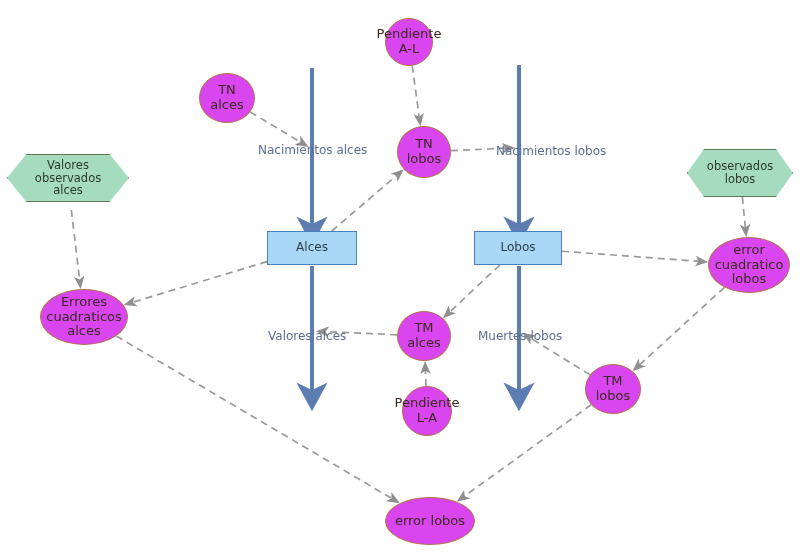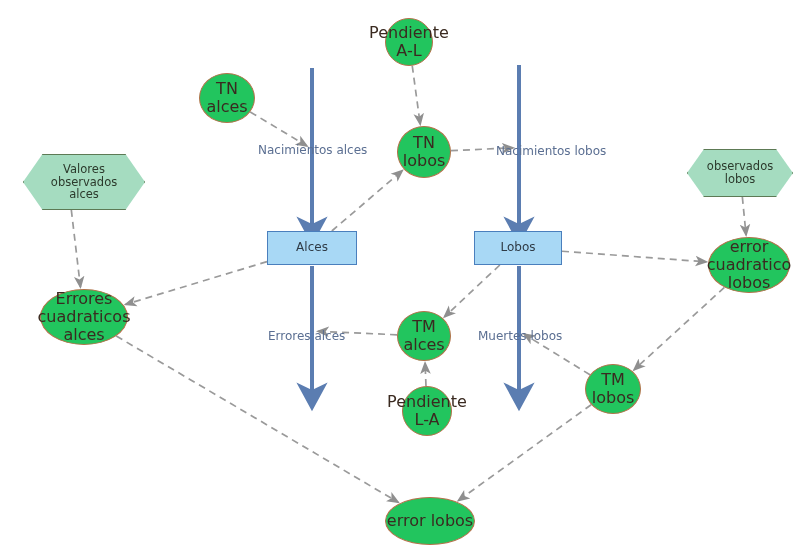--- a/index.html
+++ b/index.html
@@ -29,23 +29,23 @@
     box-sizing: border-box;
     display: flex;
     align-items: center;
     justify-content: center;
     text-align: center;
     line-height: 1.12;
     color: #3a2a20;
   }
   .node-aux {
     border-radius: 50%;
-    background: #22c55e;
+    background: #d946ef;
     border: 1.4px solid #b5714a;
-    font-size: 16px;
+    font-size: 13px;
   }
   .node-stock {
     background: #a8d8f5;
     border: 1.6px solid #4a7fbd;
     font-size: 12px;
     color: #2f3b46;
   }
   .node-hex {
     background: #a5dcc0;
     border: 1.6px solid #5d7a55;
@@ -115,21 +115,21 @@
       <div class="node node-aux" style="left: 397px; top: 126px; width: 54px; height: 52px;">
         <span class="node-label">TN
 lobos</span>
       </div>
       <div class="node node-stock" style="left: 267px; top: 231px; width: 90px; height: 34px;">
         <span class="node-label">Alces</span>
       </div>
       <div class="node node-stock" style="left: 474px; top: 231px; width: 88px; height: 34px;">
         <span class="node-label">Lobos</span>
       </div>
-      <div class="node node-hex" style="left: 23px; top: 154px; width: 122px; height: 56px;">
+      <div class="node node-hex" style="left: 7px; top: 154px; width: 122px; height: 48px;">
         <span class="node-label">Valores
 observados
 alces</span>
       </div>
       <div class="node node-hex" style="left: 687px; top: 149px; width: 106px; height: 48px;">
         <span class="node-label">observados
 lobos</span>
       </div>
       <div class="node node-aux" style="left: 40px; top: 289px; width: 88px; height: 56px;">
         <span class="node-label">Errores
@@ -152,17 +152,17 @@
       <div class="node node-aux" style="left: 585px; top: 364px; width: 56px; height: 50px;">
         <span class="node-label">TM
 lobos</span>
       </div>
       <div class="node node-aux" style="left: 385px; top: 497px; width: 90px; height: 48px;">
         <span class="node-label">error lobos</span>
       </div>
     </div>
   <div id="flow-labels-layer">
       <div class="flow-label" style="left: 258px; top: 143px;">Nacimientos alces</div>
-      <div class="flow-label" style="left: 268px; top: 329px;">Errores alces</div>
+      <div class="flow-label" style="left: 268px; top: 329px;">Valores alces</div>
       <div class="flow-label" style="left: 466px; top: 144px; margin-left: 30px;">Nacimientos lobos</div>
       <div class="flow-label" style="left: 478px; top: 329px;">Muertes lobos</div>
     </div>
 </div>
 
 </body></html>

